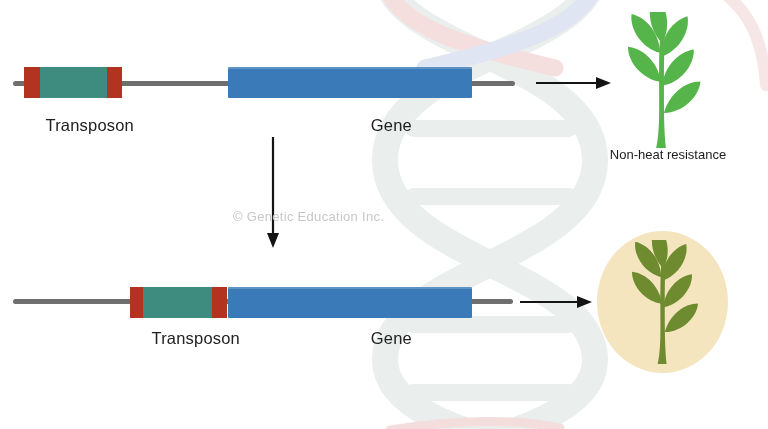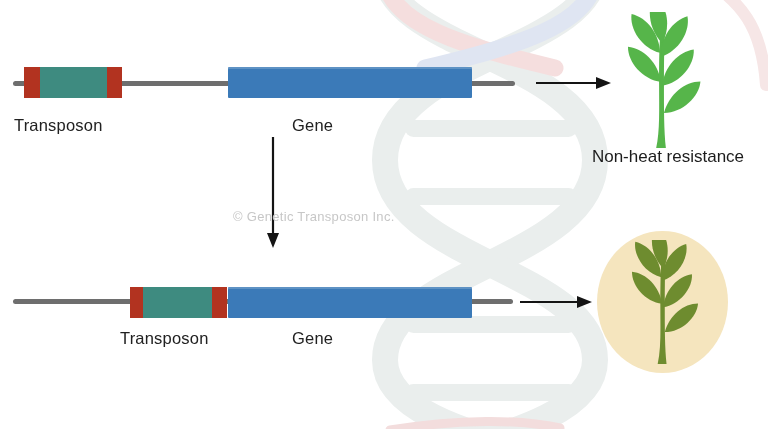--- a/index.html
+++ b/index.html
@@ -24,25 +24,25 @@
   .tbody{ background:var(--transposon-teal, #3e8b80); height:100%; }
 
   
   .gene {
     position:absolute; height:31px; border-radius:1px;
     background:var(--gene-blue, #3b7ab8);
     box-shadow: inset 0 2px 0 rgba(255,255,255,0.18);
   }
 
   .label {
-    position:absolute; font-size:16.5px; color:#212121; text-align:left;
+    position:absolute; font-size:16.5px; color:#212121; text-align:right;
     letter-spacing:0.2px;
   }
   .caption {
-    position:absolute; font-size:17px; color:#1c1c1c; text-align:center;
+    position:absolute; font-size:13px; color:#1c1c1c; text-align:center;
   }
   .watermark {
     position:absolute; font-size:13px; color:var(--watermark-gray, #c7c7c7);
     letter-spacing:0.3px;
   }
 
   .arrow-svg { position:absolute; overflow:visible; }
   .arrow-line { stroke:#141414; stroke-width:2.2; }
   .arrow-head { fill:#141414; }
 
@@ -115,21 +115,21 @@
     </g>
   </svg>
 
   <div class="caption" style="left:568px; top:147px; width:200px;">Non-heat resistance</div>
 
   <svg class="arrow-svg" style="left:263px; top:137px;" width="20" height="114" viewBox="0 0 20 114">
     <line class="arrow-line" x1="10" y1="0" x2="10" y2="98"></line>
     <polygon class="arrow-head" points="4,96 10,111 16,96"></polygon>
   </svg>
 
-  <div class="watermark" style="left:233px; top:209px;">© Genetic Transposon Inc.</div>
+  <div class="watermark" style="left:233px; top:209px;">© Genetic Education Inc.</div>
 
   <div class="dna-line" style="left:13px; top:299px; width:500px;"></div>
 
   <div class="transposon" style="left:130px; top:287px; width:97px;">
     <div class="itr" style="width:13px;"></div>
     <div class="tbody" style="flex:1;"></div>
     <div class="itr" style="width:15px;"></div>
   </div>
 
   <div class="gene" style="left:228px; top:287px; width:244px;"></div>

